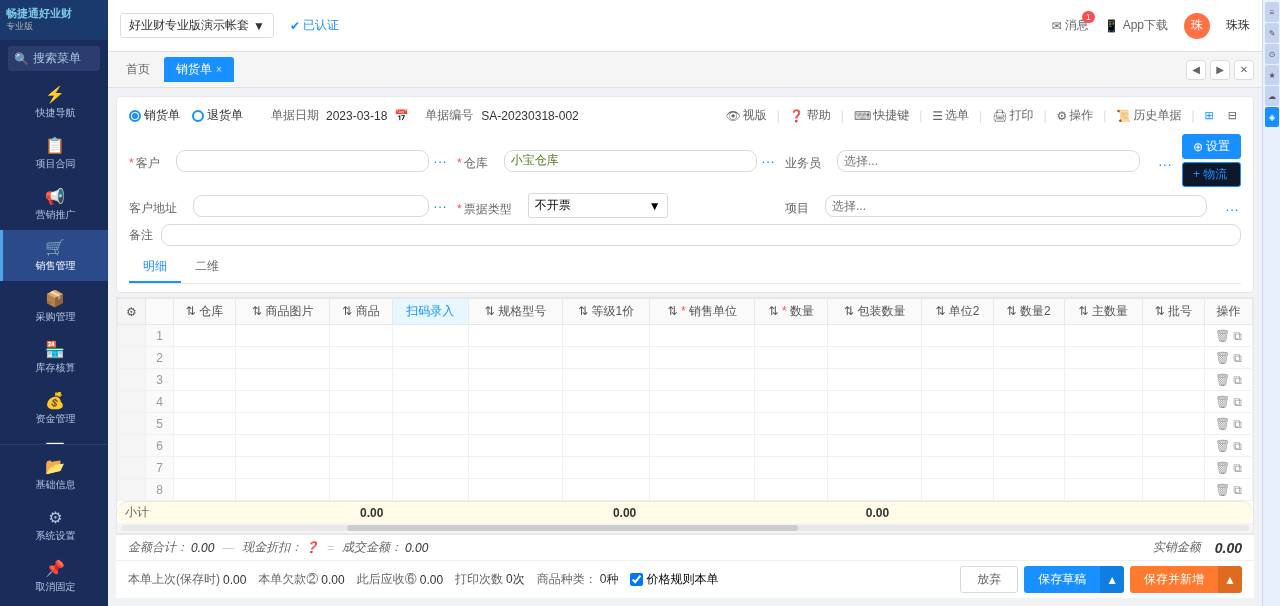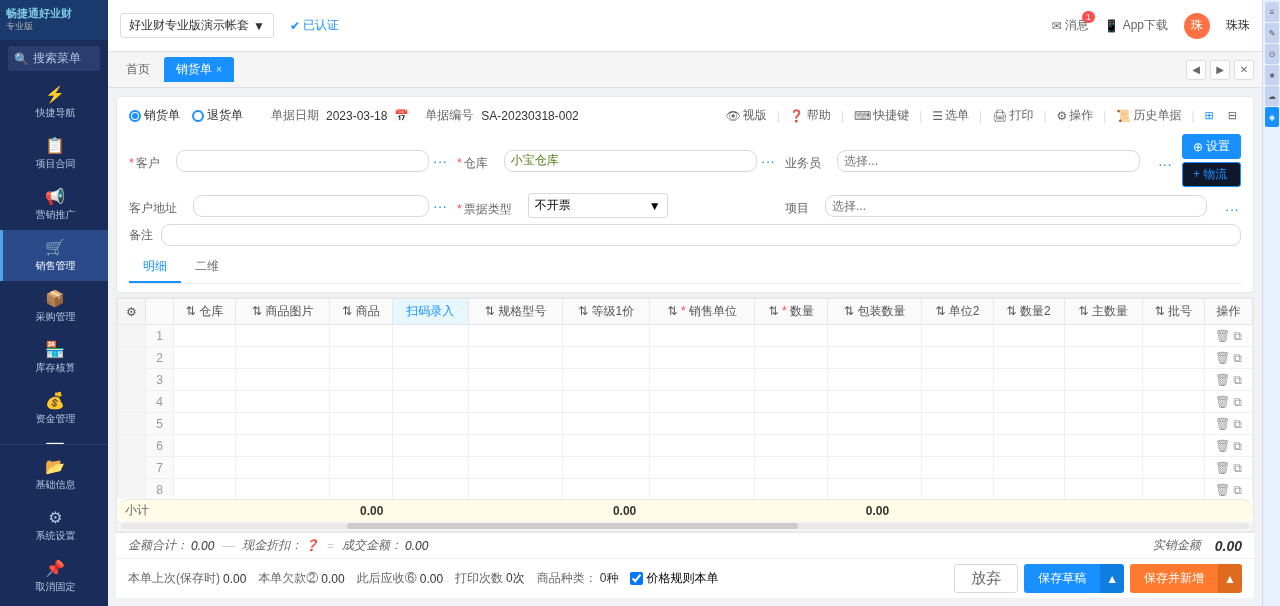--- a/index.html
+++ b/index.html
@@ -103,21 +103,21 @@
     .summary-spacer { flex: 1; }
     .realized-label { color: #666; }
     .realized-val { color: #333; font-weight: bold; font-size: 14px; }
 
     .bottom-footer { background: #fff; border-top: 1px solid #f0f0f0; padding: 5px 12px; display: flex; align-items: center; gap: 12px; }
     .footer-item { display: flex; align-items: center; gap: 3px; color: #666; }
     .footer-val { color: #333; }
     .footer-spacer { flex: 1; }
     .footer-checkbox { display: flex; align-items: center; gap: 3px; }
     .footer-btns { display: flex; gap: 6px; }
-    .btn-abandon { background: #fff; border: 1px solid #d9d9d9; border-radius: 3px; padding: 4px 16px; cursor: pointer; color: #666; font-size: 15px; }
+    .btn-abandon { background: #fff; border: 1px solid #d9d9d9; border-radius: 3px; padding: 4px 16px; cursor: pointer; color: #666; font-size: 12px; }
     .btn-save-draft { background: #1890ff; color: #fff; border: none; border-radius: 3px 0 0 3px; padding: 5px 14px; cursor: pointer; font-size: 12px; }
     .btn-save-draft-arrow { background: #0f7ee0; color: #fff; border: none; border-radius: 0 3px 3px 0; padding: 5px 6px; cursor: pointer; }
     .btn-save-new { background: #ff7a2e; color: #fff; border: none; border-radius: 3px 0 0 3px; padding: 5px 14px; cursor: pointer; font-size: 12px; }
     .btn-save-new-arrow { background: #e06a20; color: #fff; border: none; border-radius: 0 3px 3px 0; padding: 5px 6px; cursor: pointer; }
 
     
     .right-panel { width: 18px; background: #e8f0fe; display: flex; flex-direction: column; gap: 1px; padding: 2px; border-left: 1px solid #d0d9ef; }
     .right-panel-btn { width: 14px; height: 20px; background: #c5d3ef; border-radius: 2px; display: flex; align-items: center; justify-content: center; cursor: pointer; font-size: 8px; color: #555; }
     .right-panel-btn.active { background: #1890ff; color: #fff; }
 

